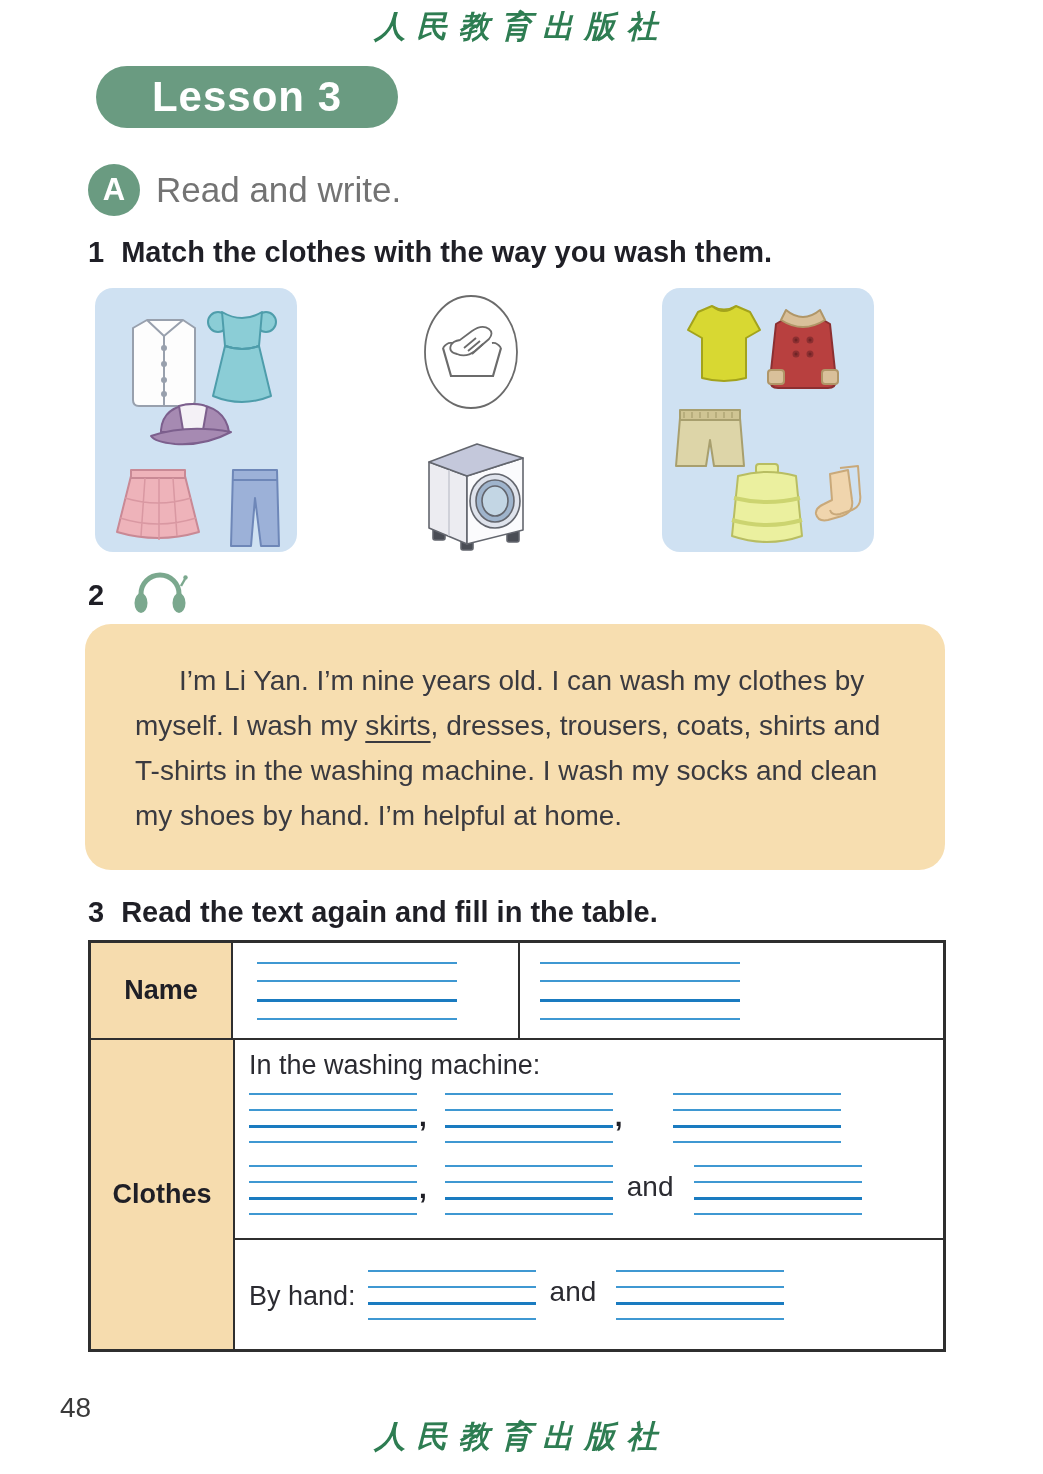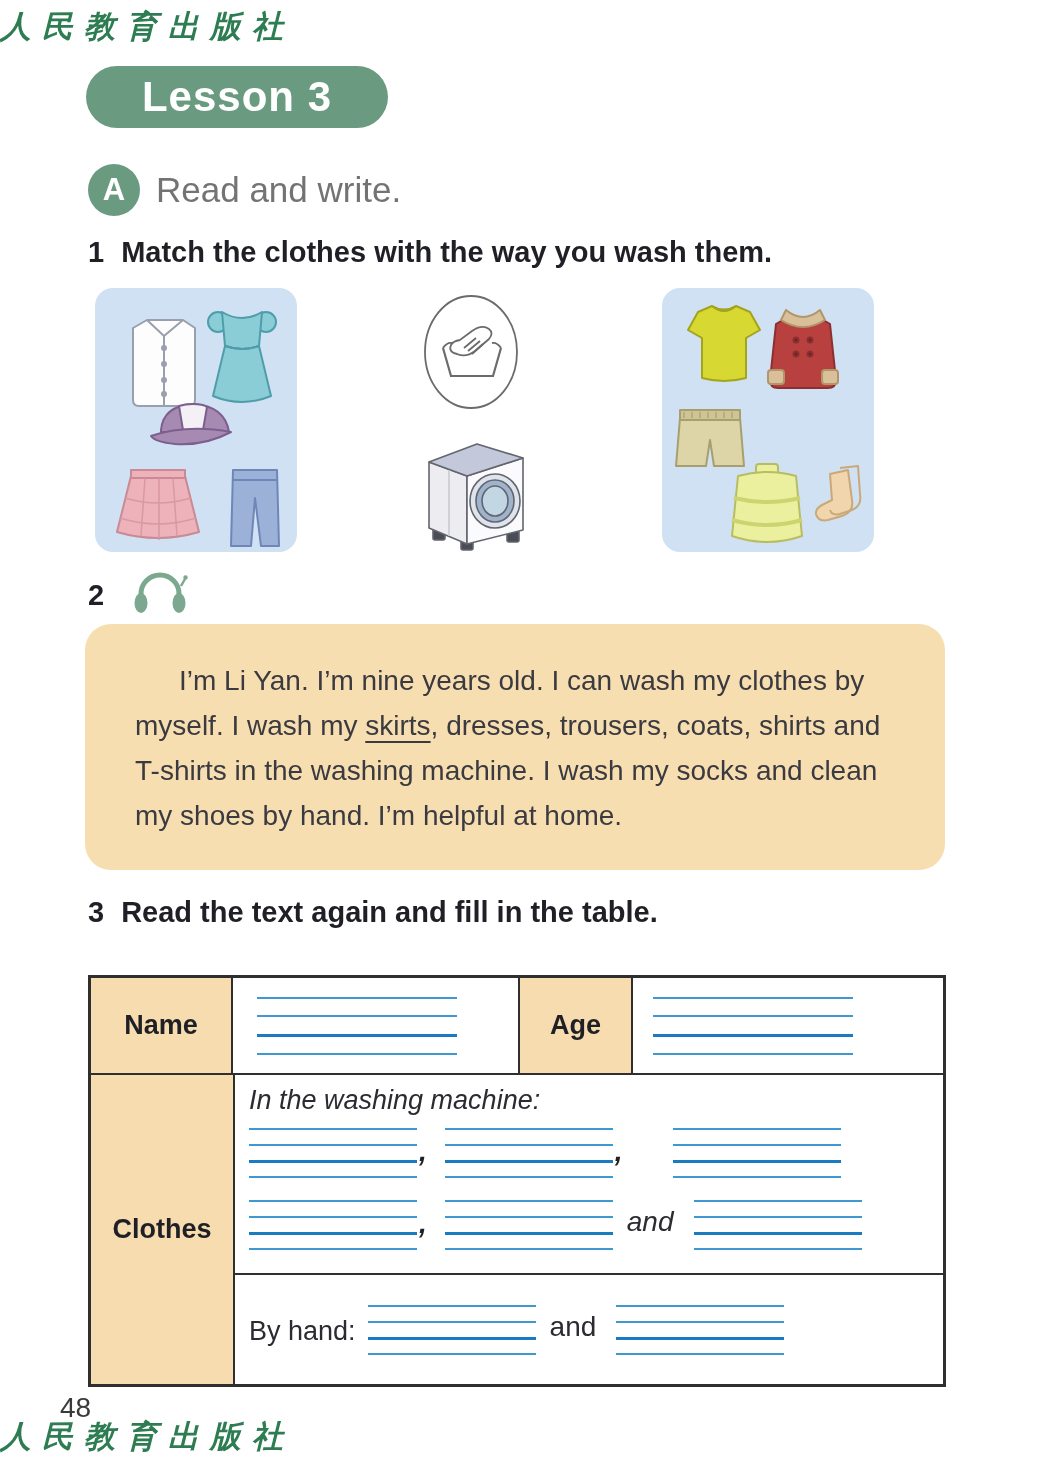--- a/index.html
+++ b/index.html
@@ -1,27 +1,27 @@
 <!DOCTYPE html>
 <html><head>
 <meta charset="utf-8">
 <style>
   html,body { margin:0; padding:0; background:#ffffff; }
   body { font-family:"Liberation Sans","DejaVu Sans",sans-serif; }
   #page { position:relative; width:1043px; height:1474px; background:#ffffff; overflow:hidden; }
 
   
-  .logo { position:absolute; left:0; width:100%; 
+  .logo { position:absolute; left:0; width:100%; text-align:center;
           font-family:"DejaVu Serif","Liberation Serif",serif; font-style:italic; font-weight:bold;
           color:#2e7d52; font-size:31px; letter-spacing:11px; }
   .logo.top { top:6px; }
   .logo.bottom { top:1416px; }
 
   
-  .badge { position:absolute; left:86px; top:66px; width:302px; height:62px;
+  .badge { position:absolute; left:96px; top:66px; width:302px; height:62px;
            background:#6a9b81; border-radius:32px; display:flex; align-items:center; justify-content:center; }
   .badge span { color:#ffffff; font-size:42px; font-weight:800; letter-spacing:1px; }
 
   
   .section { position:absolute; left:88px; top:164px; display:flex; align-items:center; gap:16px; }
   .abubble { width:52px; height:52px; border-radius:50%; background:#6a9b81; display:flex;
              align-items:center; justify-content:center; color:#fff; font-size:31px; font-weight:800; }
   .stitle { color:#737373; font-size:35px; font-weight:500; }
 
   
@@ -38,33 +38,33 @@
   .machine  { position:absolute; left:419px; top:432px; }
 
   
   .readbox { position:absolute; left:85px; top:624px; width:860px; height:246px;
              background:#f7deb0; border-radius:26px; box-sizing:border-box; padding:21px 26px 0 37px; }
   .readbox p { margin:13px; font-size:28px; line-height:45px; color:#3a3a40; text-indent:44px; }
   .und { text-decoration:underline; text-underline-offset:6px; text-decoration-thickness:2px; }
 
   
   .tbl { position:absolute; left:88px; top:940px; width:858px; height:412px; box-sizing:border-box;
-         border:3px solid #2f2f2f; background:#fff; display:flex; flex-direction:column;margin-top:35px; }
+         border:3px solid #2f2f2f; background:#fff; display:flex; flex-direction:column; }
   .r1 { display:flex; height:95px; border-bottom:2px solid #2f2f2f; }
   .hcell { background:#f6dcae; display:flex; align-items:center; justify-content:center;
            font-size:27px; font-weight:700; color:#1f1f26; box-sizing:border-box; }
   .c-name { width:142px; border-right:2px solid #2f2f2f; }
   .c-nblank { width:285px; border-right:2px solid #2f2f2f; display:flex; align-items:center; }
   .c-age { width:113px; border-right:2px solid #2f2f2f; }
   .c-ablank { flex:1; display:flex; align-items:center; }
   .r2 { display:flex; flex:1; }
   .c-clothes { width:142px; background:#f6dcae; border-right:2px solid #2f2f2f; display:flex;
                align-items:center; justify-content:center; font-size:27px; font-weight:700; color:#1f1f26; }
   .rcol { flex:1; display:flex; flex-direction:column; }
-  .washcell { height:200px; border-bottom:2px solid #2f2f2f; box-sizing:border-box; padding:10px 0 8px 14px;font-style:italic; }
+  .washcell { height:200px; border-bottom:2px solid #2f2f2f; box-sizing:border-box; padding:10px 0 8px 14px; }
   .handcell { flex:1; display:flex; align-items:center; padding-left:14px; }
   .prompt { font-size:27px; color:#2b2b31; }
   .blankrow { display:flex; align-items:flex-end; margin-top:12px; }
   .comma { font-size:28px; font-weight:600; color:#1f1f26; margin:0 4px 10px 2px; }
   .andw  { font-size:28px; color:#2b2b31; margin:0 20px 12px 14px; }
 
   
   .grid4 { background-repeat:no-repeat;
     background-image:linear-gradient(#3f98d2,#3f98d2),linear-gradient(#3f98d2,#3f98d2),
                      linear-gradient(#1a7bc0,#1a7bc0),linear-gradient(#3f98d2,#3f98d2); }
@@ -221,23 +221,20 @@
     <span>Read the text again and fill in the table.</span>
   </div>
 
   <div class="tbl">
     <div class="r1">
       <div class="hcell c-name">
         <span>Name</span>
       </div>
       <div class="c-nblank">
         <div class="grid4 big nb"></div>
-      </div>
-      <div class="hcell c-age">
-        <span>Age</span>
       </div>
       <div class="c-ablank">
         <div class="grid4 big ab"></div>
       </div>
     </div>
     <div class="r2">
       <div class="c-clothes">
         <span>Clothes</span>
       </div>
       <div class="rcol">

